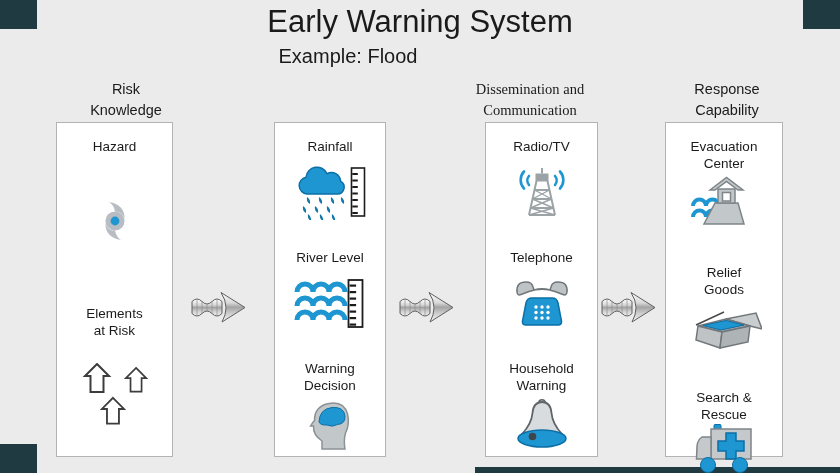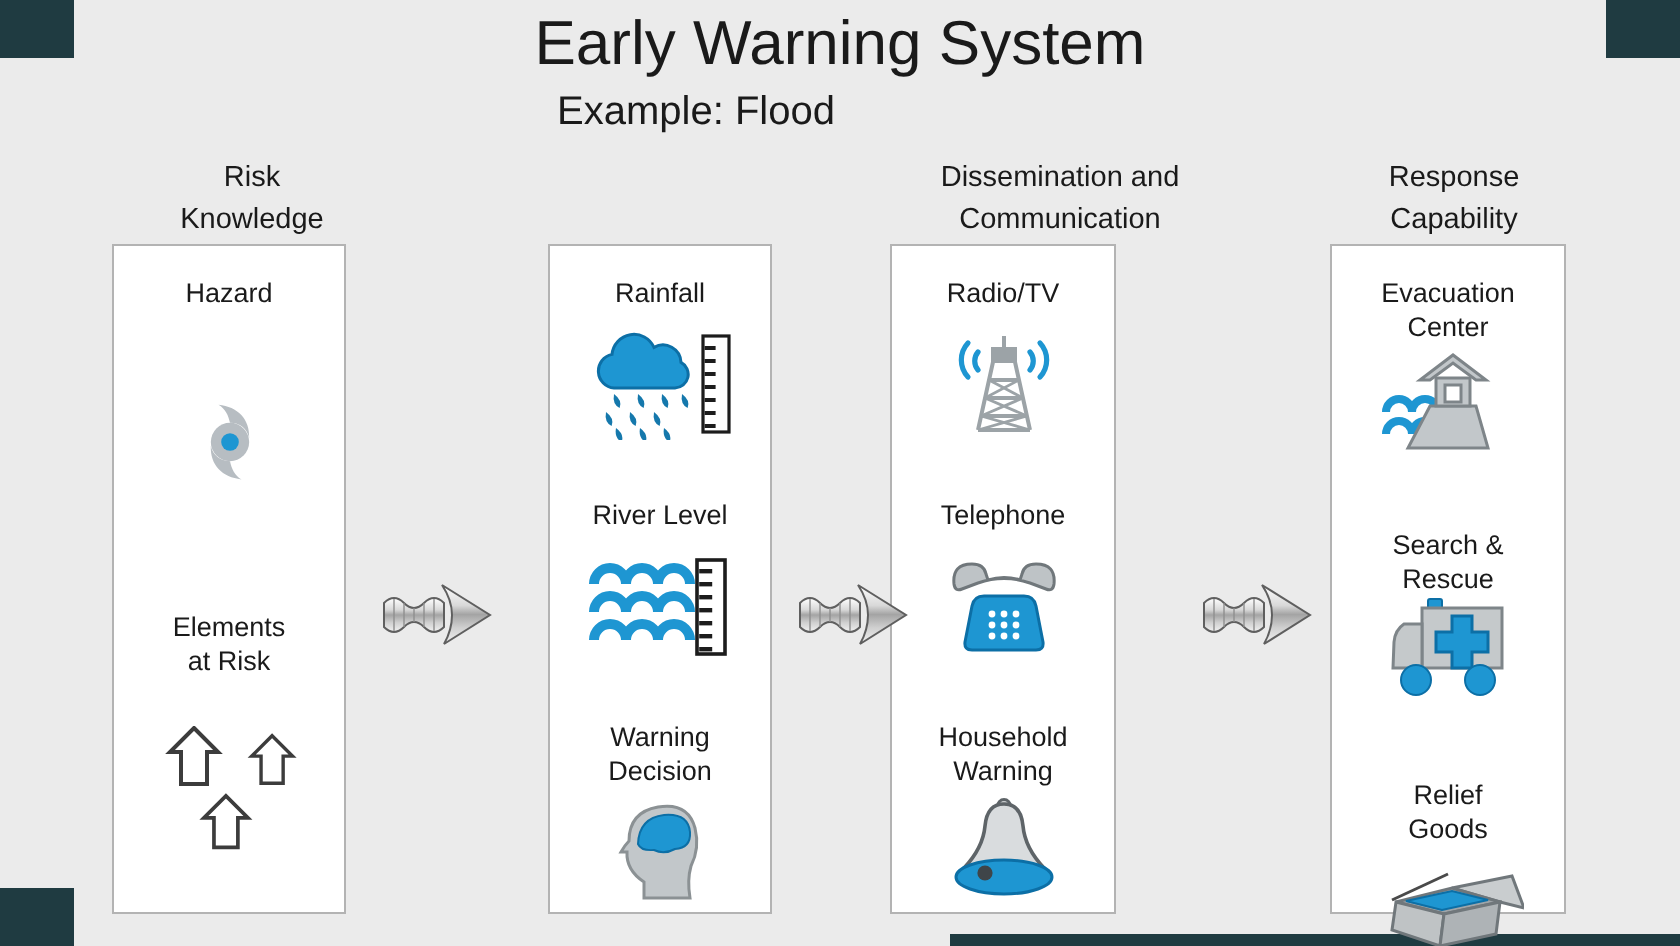--- a/index.html
+++ b/index.html
@@ -52,21 +52,21 @@
         <path d="M32 3.5 L56 18.5 L33 33 Q37 26 37 18.5 Q37 11 32 3.5 Z" fill="url(#metalGrad)" stroke="#5f5f5f" stroke-width="1"></path>
       </symbol>
     </defs>
   </svg>
 
   <div class="title">Early Warning System</div>
   <div class="subtitle">Example: Flood</div>
 
   <div class="colhead" style="left:46px;width:160px;">Risk
 Knowledge</div>
-  <div class="colhead" style="left:440px;width:180px;">Dissemination and
+  <div class="colhead" style="left:440px;width:180px;font-family:Liberation Serif, serif;">Dissemination and
 Communication</div>
   <div class="colhead" style="left:647px;width:160px;">Response
 Capability</div>
 
   <div class="panel" style="left:56px;width:117px;">
     <div class="sect">
       <div class="ilabel">Hazard</div>
       <div class="iconbox">
         <svg width="46" height="48" viewBox="0 0 48 48">
           <g fill="#B7BDC2">
@@ -177,21 +177,21 @@
 Decision</div>
       <div class="iconbox">
         <svg width="50" height="52" viewBox="0 0 50 52">
           <path d="M17 51 L17 43 Q8 37 8.5 28 L5.5 28 Q7.5 24.5 9.5 22.5 Q9.5 8 24 5.5 Q39 3 42.5 16 Q45 26 40.5 35 Q38.5 42 40 51 Z" fill="#C2C7CA" stroke="#8B9194" stroke-width="1.5"></path>
           <path d="M14 24 Q14.5 11 27 9.5 Q39 8.5 40 18 Q40.5 26 32.5 26.5 Q27 29.5 22 27 Q15.5 27.5 14 24 Z" fill="#1E96D2" stroke="#0C6FA6" stroke-width="1"></path>
         </svg>
       </div>
     </div>
   </div>
 
-  <div class="panel" style="left:445px;width:113px;">
+  <div class="panel" style="left:485px;width:113px;">
     <div class="sect">
       <div class="ilabel">Radio/TV</div>
       <div class="iconbox">
         <svg width="56" height="50" viewBox="0 0 56 50">
           <g stroke="#9CA3A7" stroke-width="2" fill="none">
             <path d="M22.5 13 L15 47 M33.5 13 L41 47"></path>
             <path d="M20.5 22 L35.5 22 M18.5 31 L37.5 31 M16.5 40 L39.5 40 M15 47 L41 47"></path>
             <path d="M20.5 22 L37.5 31 M35.5 22 L18.5 31 M18.5 31 L39.5 40 M37.5 31 L16.5 40 M16.5 40 L41 47 M39.5 40 L15 47" stroke-width="1.4"></path>
             <path d="M28 0 L28 5.5"></path>
           </g>
@@ -250,44 +250,44 @@
             <path d="M2 45 a6.5 6.5 0 0 1 13 0 a6.5 6.5 0 0 1 13 0"></path>
           </g>
           <path d="M24 31 L47 31 L53 52 L13 52 Z" fill="#C2C7CA" stroke="#7E8589" stroke-width="1.5"></path>
           <rect x="27" y="17" width="17" height="14" fill="#C2C7CA" stroke="#7E8589" stroke-width="1.5"></rect>
           <rect x="31.5" y="20.5" width="8" height="8.5" fill="#FFFFFF" stroke="#7E8589" stroke-width="1.5"></rect>
           <path d="M19 18 L35.5 5.5 L52 18 L47 18 L35.5 9.5 L24 18 Z" fill="#C2C7CA" stroke="#7E8589" stroke-width="1.5"></path>
         </svg>
       </div>
     </div>
     <div class="sect">
+      <div class="ilabel">Relief
+Goods</div>
+      <div class="iconbox">
+        <svg width="76" height="52" viewBox="0 0 76 52">
+          <path d="M40 21 L70 15 L76 31 L64 28 Z" fill="#C9CDCF" stroke="#70777B" stroke-width="1.5"></path>
+          <path d="M12 28 L40 21 L64 28 L36 34 Z" fill="#9FA5A9" stroke="#70777B" stroke-width="1.5"></path>
+          <path d="M17 27.5 L40 22.5 L58 27 L35 32 Z" fill="#1E96D2" stroke="#0C6FA6" stroke-width="1"></path>
+          <path d="M12 28 L36 34 L34 50 L10 42 Z" fill="#BFC3C5" stroke="#70777B" stroke-width="1.5"></path>
+          <path d="M36 34 L64 28 L62 44 L34 50 Z" fill="#AEB3B6" stroke="#70777B" stroke-width="1.5"></path>
+          <path d="M10 27 L38 14" fill="none" stroke="#4A4A4A" stroke-width="1.5"></path>
+        </svg>
+      </div>
+    </div>
+    <div class="sect">
       <div class="ilabel">Search &amp;
 Rescue</div>
       <div class="iconbox">
         <svg width="66" height="52" viewBox="0 0 66 52">
           <rect x="23" y="1.5" width="7" height="5" rx="1" fill="#1E96D2" stroke="#0C6FA6" stroke-width="1"></rect>
           <rect x="20" y="6" width="40" height="30" fill="#C5C9CB" stroke="#7E8589" stroke-width="1.5"></rect>
           <path d="M20 14 L11 14 Q6.5 17 6 23 L5.5 36 L20 36 Z" fill="#C5C9CB" stroke="#7E8589" stroke-width="1.5"></path>
           <path d="M35 10 h10 v8 h8 v10 h-8 v8 h-10 v-8 h-8 v-10 h8 Z" fill="#1E96D2" stroke="#0C6FA6" stroke-width="1.5"></path>
           <circle cx="17" cy="42" r="7.5" fill="#1E96D2" stroke="#0C6FA6" stroke-width="1"></circle>
           <circle cx="49" cy="42" r="7.5" fill="#1E96D2" stroke="#0C6FA6" stroke-width="1"></circle>
-        </svg>
-      </div>
-    </div>
-    <div class="sect">
-      <div class="ilabel">Relief
-Goods</div>
-      <div class="iconbox">
-        <svg width="76" height="52" viewBox="0 0 76 52">
-          <path d="M40 21 L70 15 L76 31 L64 28 Z" fill="#C9CDCF" stroke="#70777B" stroke-width="1.5"></path>
-          <path d="M12 28 L40 21 L64 28 L36 34 Z" fill="#9FA5A9" stroke="#70777B" stroke-width="1.5"></path>
-          <path d="M17 27.5 L40 22.5 L58 27 L35 32 Z" fill="#1E96D2" stroke="#0C6FA6" stroke-width="1"></path>
-          <path d="M12 28 L36 34 L34 50 L10 42 Z" fill="#BFC3C5" stroke="#70777B" stroke-width="1.5"></path>
-          <path d="M36 34 L64 28 L62 44 L34 50 Z" fill="#AEB3B6" stroke="#70777B" stroke-width="1.5"></path>
-          <path d="M10 27 L38 14" fill="none" stroke="#4A4A4A" stroke-width="1.5"></path>
         </svg>
       </div>
     </div>
   </div>
 
   <svg class="flowarrow" style="left:189px;">
       <use href="#flowArrow"></use>
     </svg>
   <svg class="flowarrow" style="left:397px;">
       <use href="#flowArrow"></use>

